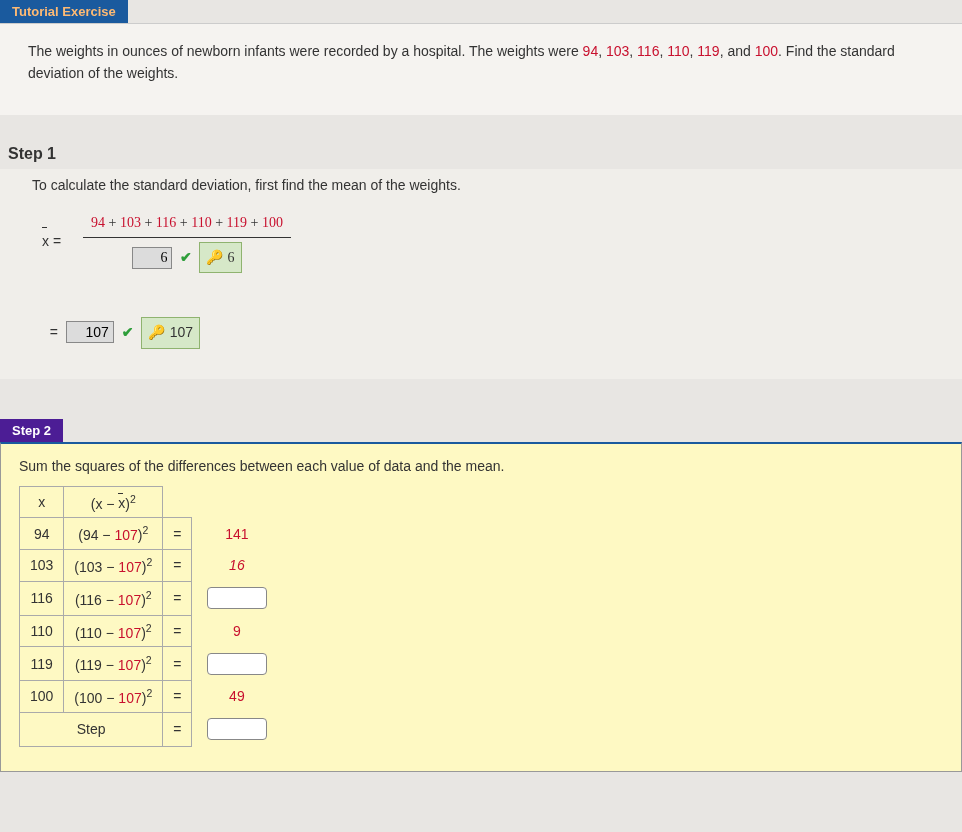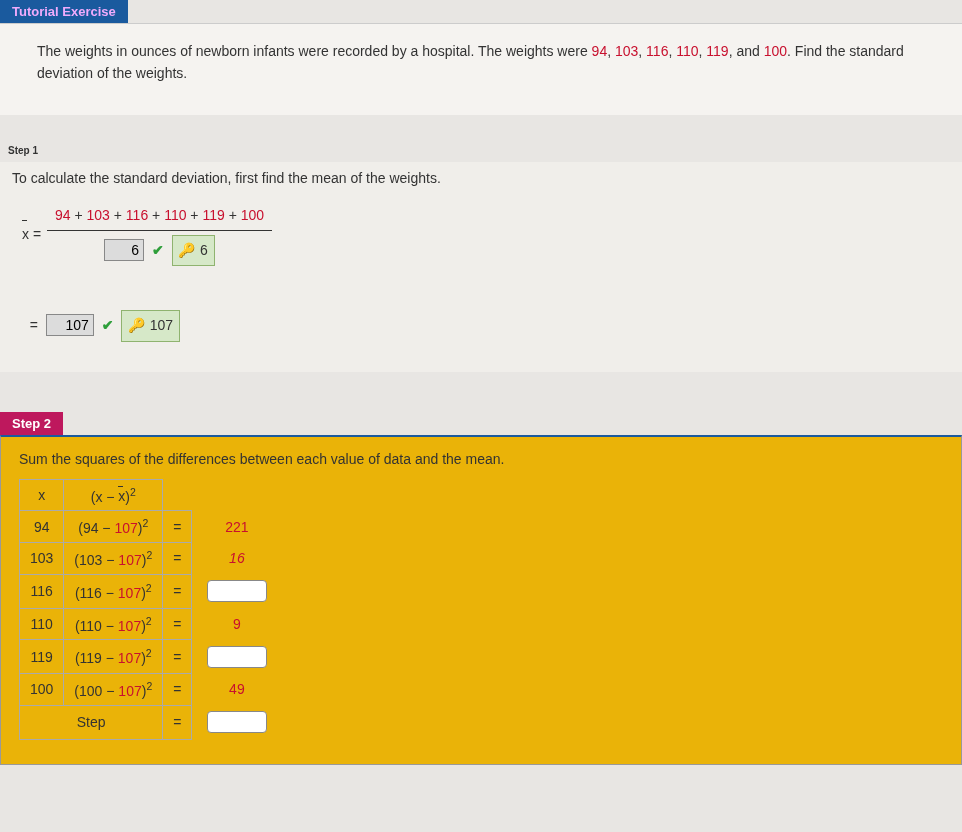--- a/index.html
+++ b/index.html
@@ -7,63 +7,64 @@
     margin: 0;
     padding: 0;
     font-family: Verdana, Arial, sans-serif;
     font-size: 14px;
     color: #333;
     background: #e8e6e3;
     width: 962px;
   }
   .tab-header {
     background: #1a5a9e;
-    color: #f0abfc;
+    color: #fdba74;
     padding: 4px 12px;
     font-weight: bold;
     display: inline-block;
     font-size: 13px;
   }
   .problem-box {
     background: #f5f3f0;
     border-top: 1px solid #ccc;
-    padding: 16px 20px 30px 37px;
+    padding: 16px 20px 30px 28px;
     line-height: 1.6;
   }
   .redval { color: #c8102e; }
   .step-label {
     font-weight: bold;
     margin: 30px 0 6px 8px;
-    font-size: 10px;
+    font-size: 16px;
   }
   .step-body {
-    padding: 4px 18px 20px 12px;
+    padding: 4px 18px 20px 32px;
     background: #f0eeea;
     line-height: 1.8;
   }
   .step2-header {
-    background: #be185d;
+    background: #4c1d95;
     color: #fff;
     padding: 4px 12px;
     font-weight: bold;
     display: inline-block;
     font-size: 13px;
     margin-top: 40px;
   }
   .step2-box {
     border: 1px solid #999;
     border-top: 2px solid #1a5a9e;
     padding: 14px 18px 24px 18px;
-    background: #eab308;
+    background: #fef9c3;
   }
   .frac {
     display: inline-block;
     vertical-align: middle;
     text-align: center;
-    margin: 0 2px;
+    margin: 0 18px;
+    font-family: Liberation Serif, serif;
   }
   .frac .num {
     display: block;
     border-bottom: 1px solid #333;
     padding: 2px 8px;
   }
   .frac .den {
     display: block;
     padding: 4px 8px;
   }
@@ -193,21 +194,21 @@
       <th>(x − <span class="xbar">x</span>)<span class="sup">2</span></th>
       <th class="nb"></th>
       <th class="nb"></th>
     </tr>
     </tbody>
       <tbody id="rows">
         <tr>
           <td>94</td>
           <td>(94 − <span class="redval">107</span>)<span class="sup">2</span></td>
           <td>=</td>
-          <td class="nb" style="min-width:90px;"><span class="redval">221</span></td>
+          <td class="nb" style="min-width:90px;"><span class="redval">141</span></td>
         </tr>
         <tr>
           <td>103</td>
           <td>(103 − <span class="redval">107</span>)<span class="sup">2</span></td>
           <td>=</td>
           <td class="nb" style="min-width:90px;font-style:italic;"><span class="redval">16</span></td>
         </tr>
         <tr>
           <td>116</td>
           <td>(116 − <span class="redval">107</span>)<span class="sup">2</span></td>

